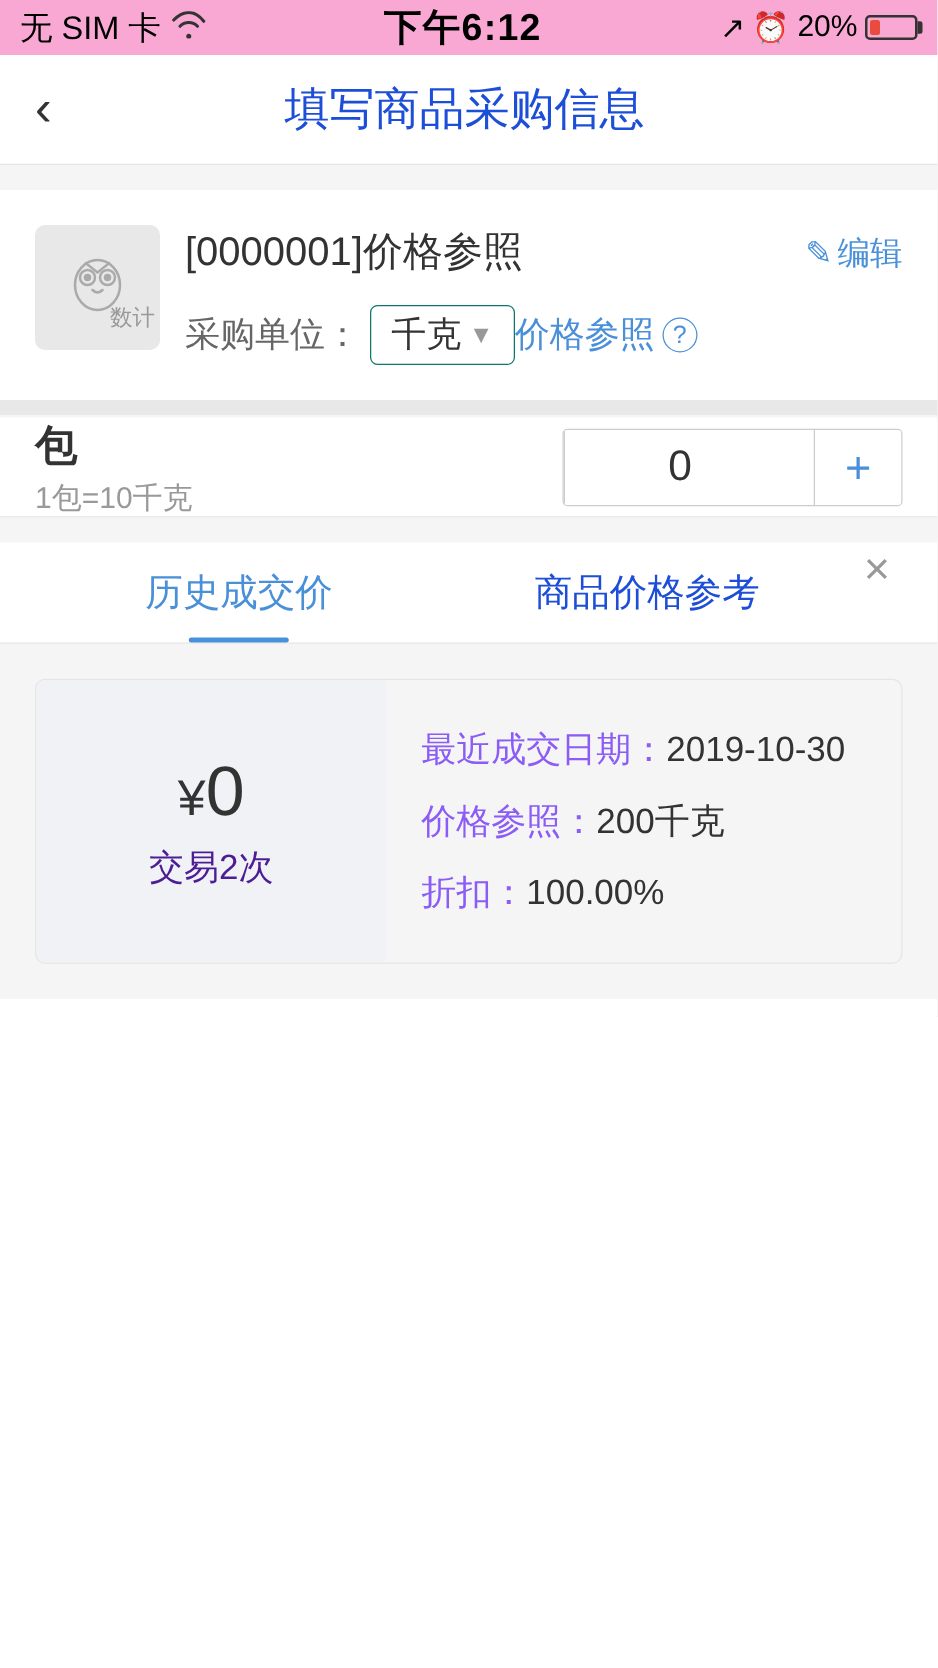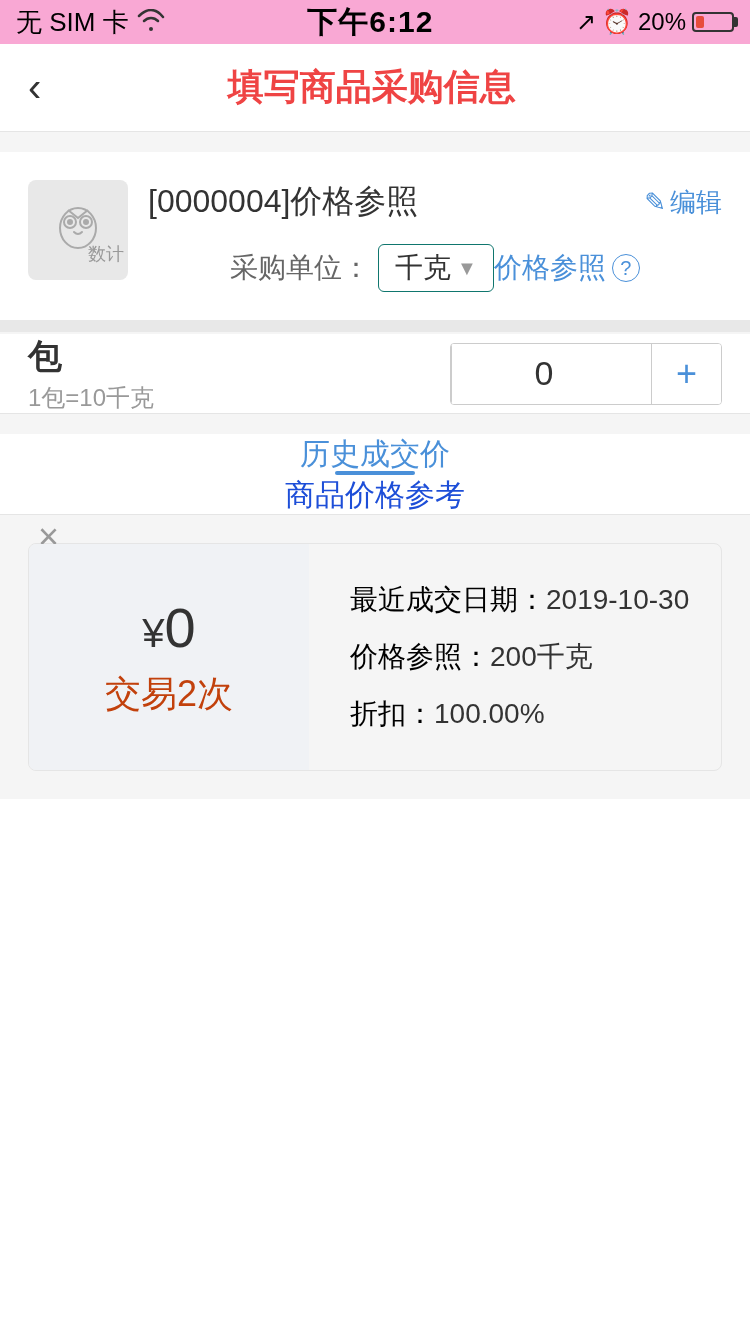--- a/index.html
+++ b/index.html
@@ -84,22 +84,22 @@
     .nav-back {
       font-size: 40px;
       color: #333;
       cursor: pointer;
       padding-right: 20px;
     }
     .nav-title {
       flex: 1;
       text-align: center;
       font-size: 36px;
-      font-weight: 700;
-      color: #ef4444;
+      font-weight: 400;
+      color: #1d4ed8;
       margin-right: 40px;
     }
 
     
     .product-card {
       background: #fff;
       margin-top: 20px;
       padding: 28px 28px 28px 28px;
       display: flex;
       align-items: flex-start;
@@ -143,21 +143,21 @@
     }
     .product-edit {
       font-size: 26px;
       color: #4a90d9;
       display: flex;
       align-items: center;
       gap: 4px;
     }
     .product-unit-row {
       display: flex;
-      justify-content: center;
+      justify-content: flex-start;
       align-items: center;
     }
     .unit-label {
       font-size: 28px;
       color: #666;
     }
     .unit-select {
       display: inline-flex;
       align-items: center;
       border: 1px solid #0f766e;
@@ -253,21 +253,20 @@
     
     .tabs-container {
       background: #fff;
       margin-top: 20px;
       border-bottom: 1px solid #e5e5e5;
     }
     .tabs-row {
       display: flex;
       padding: 0 28px;
       height: 80px;
-      flex-direction: column;
     }
     .tab-item {
       flex: 1;
       text-align: center;
       font-size: 30px;
       color: #1d4ed8;
       cursor: pointer;
       height: 80px;
       display: flex;
       align-items: center;
@@ -317,38 +316,37 @@
     .price-amount {
       font-size: 56px;
       font-weight: 300;
       color: #333;
     }
     .price-amount .currency {
       font-size: 40px;
       font-weight: 400;
     }
     .price-count {
-      font-size: 36px;
-      color: #c2410c;
+      font-size: 28px;
+      color: #4c1d95;
     }
     .price-card-right {
       flex: 1;
       padding: 36px 28px;
       display: flex;
       flex-direction: column;
       gap: 18px;
     }
     .price-detail-row {
       font-size: 28px;
       color: #333;
       line-height: 1.4;
     }
     .price-detail-label {
-      color: #000000;
-      margin-left: 13px;
+      color: #8b5cf6;
     }
     .price-detail-value {
       color: #333;
     }
   </style>
 </head>
 <body>
 
 <div class="status-bar">
   <div class="status-left">
@@ -391,21 +389,21 @@
         <circle cx="38" cy="26" r="3" fill="#aaa"></circle>
         <path d="M26 36 Q30 40 34 36" fill="none" stroke="#aaa" stroke-width="2" stroke-linecap="round"></path>
         <path d="M20 14 L30 22 L40 14" fill="none" stroke="#aaa" stroke-width="2"></path>
       </svg>
     </span>
     <span class="thumb-label">数计</span>
   </div>
   <div class="product-info">
     <div class="product-header">
       <span class="product-name">
-        <span>[0000004]</span><span>价格参照</span>
+        <span>[0000001]</span><span>价格参照</span>
       </span>
       <span class="product-edit">
         <span>✎</span>
         <span>编辑</span>
       </span>
     </div>
     <div class="product-unit-row">
       <div style="display:flex;align-items:center;gap:8px;">
         <span class="unit-label">采购单位：</span>
         <span class="unit-select">

